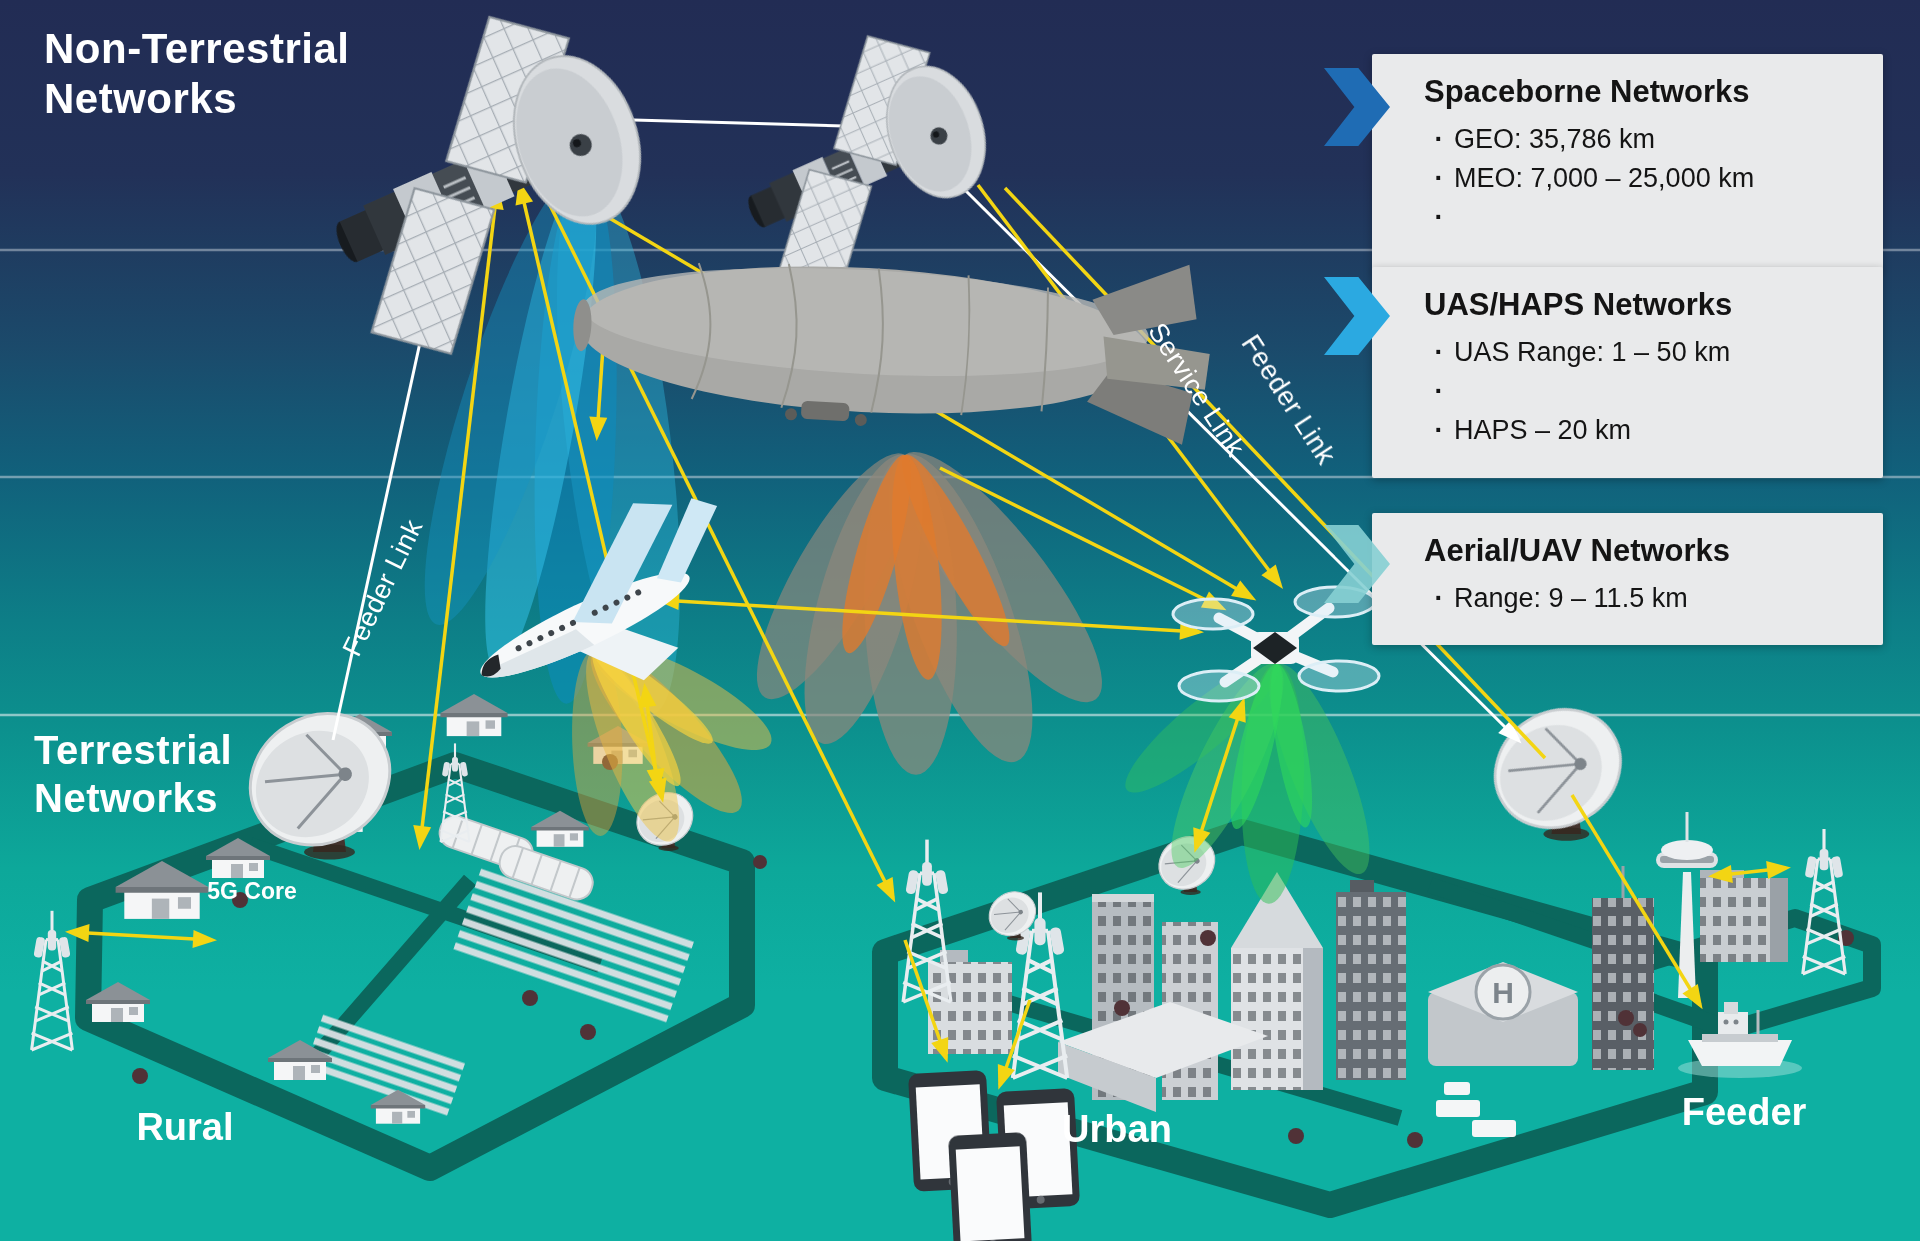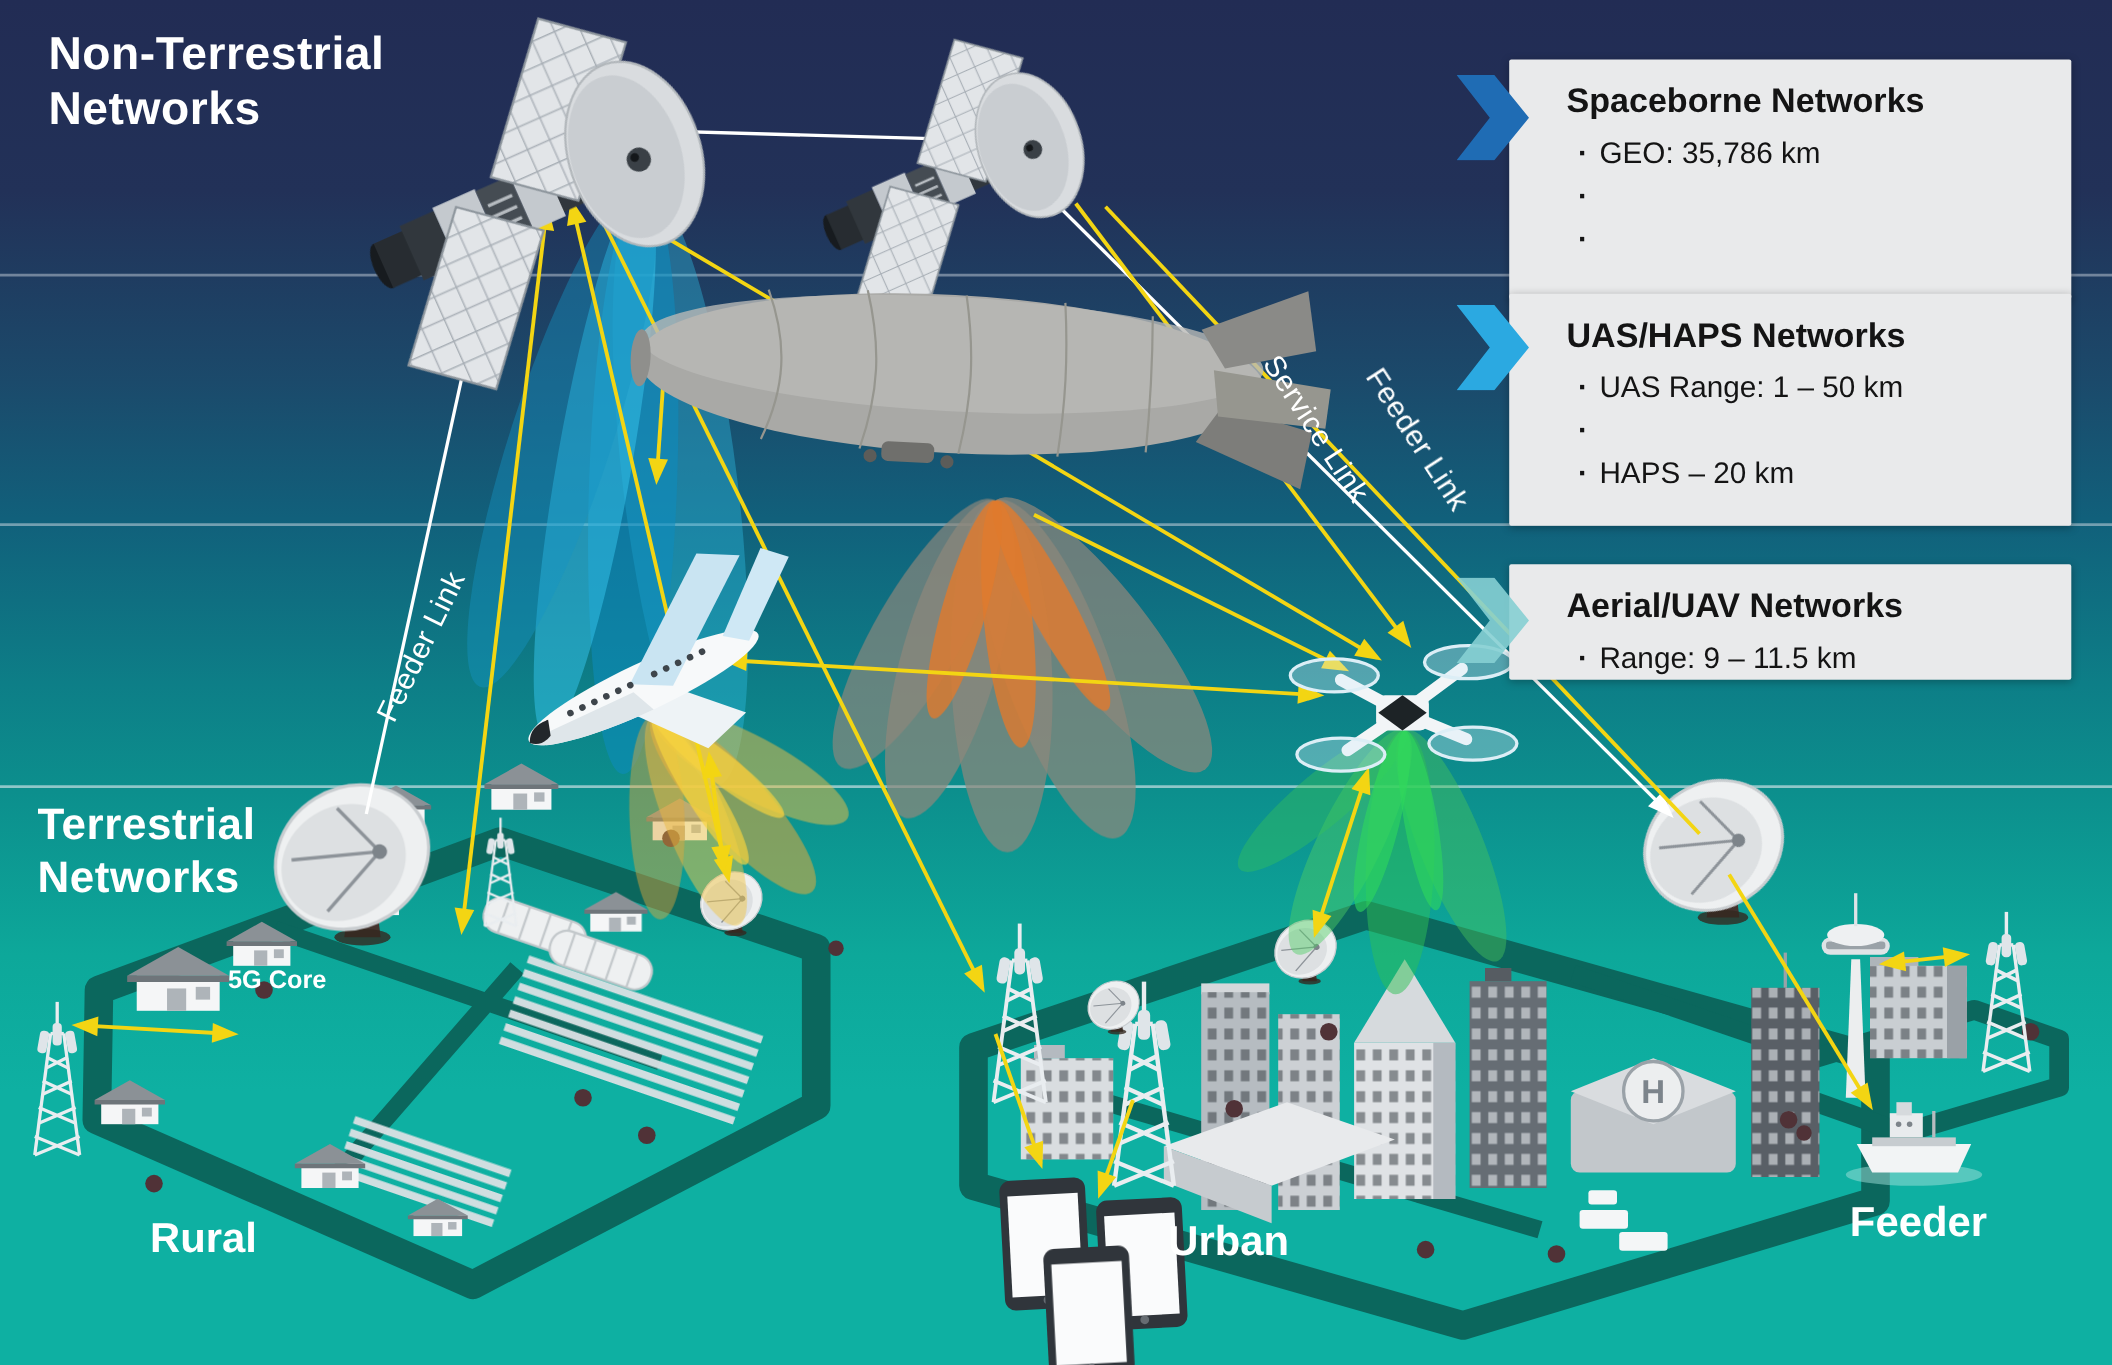--- a/index.html
+++ b/index.html
@@ -12,21 +12,21 @@
 
   .sect-title{position:absolute;color:#ffffff;font-weight:bold;font-size:42px;line-height:1.2;letter-spacing:.5px;}
   #title-nt{left:44px;top:24px;}
   #title-t{left:34px;top:726px;font-size:40px;}
 
   .ibox{position:absolute;left:1372px;width:511px;background:#e9eaeb;border-radius:2px;
         box-shadow:0 2px 8px rgba(0,0,0,.28);padding:0;color:#141414;}
   .ibox-inner{padding:20px 24px 18px 52px;}
   #box-spaceborne{top:20px;height:218px;box-sizing:border-box;margin-top:34px;}
   #box-uas{top:267px;height:211px;box-sizing:border-box;}
-  #box-aerial{top:513px;height:105px;box-sizing:border-box;}
+  #box-aerial{top:513px;height:132px;box-sizing:border-box;}
   .ibox-title{font-size:31px;font-weight:bold;margin-bottom:10px;}
   .ibox-row{display:flex;align-items:baseline;font-size:27px;line-height:1.45;}
   .ibox-row .dot{width:30px;text-align:center;font-weight:bold;flex:0 0 30px;}
   .chev{position:absolute;left:-48px;width:66px;height:78px;
         clip-path:polygon(0% 0%,52% 0%,100% 50%,52% 100%,0% 100%,46% 50%);}
   .chev1{top:14px;background:#1f6cb4;}
   .chev2{top:10px;background:#2ba9e1;}
   .chev3{top:12px;background:rgba(134,207,211,.9);}
 
   .ground-label{position:absolute;color:#ffffff;font-weight:bold;font-size:38px;transform:translate(-50%,-50%);white-space:nowrap;}
@@ -473,20 +473,21 @@
 <div class="ibox" id="box-spaceborne">
   <div class="chev chev1"></div>
   <div class="ibox-inner">
     <div class="ibox-title">Spaceborne Networks</div>
     <div class="ibox-row">
           <span class="dot">·</span>
           <span>GEO: 35,786 km</span>
         </div>
     <div class="ibox-row">
           <span class="dot">·</span>
+          <span>MEO: 7,000 – 25,000 km</span>
         </div>
     <div class="ibox-row">
           <span class="dot">·</span>
         </div>
   </div>
 </div>
 
 <div class="ibox" id="box-uas">
   <div class="chev chev2"></div>
   <div class="ibox-inner">

